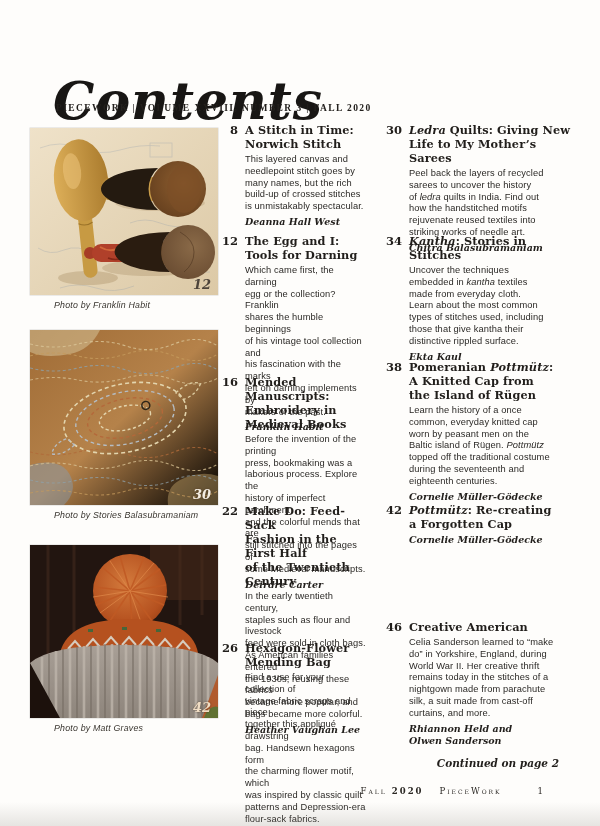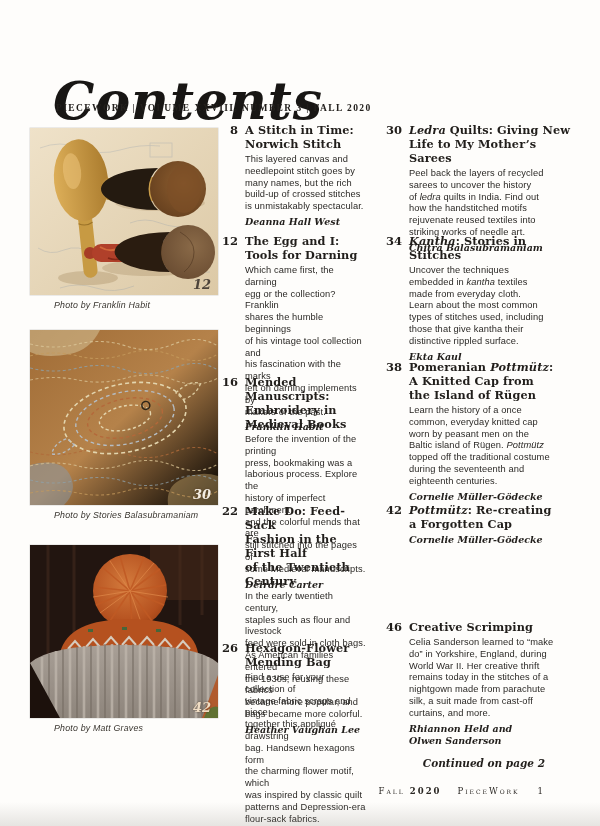--- a/index.html
+++ b/index.html
@@ -79,33 +79,33 @@
     margin-top:3px;
     font-family:"DejaVu Serif","Liberation Serif",serif;
     font-weight:700;font-style:italic;font-size:9.5px;line-height:12px;
     color:#211e1b;white-space:pre-line;
   }
   .it{font-style:italic;}
   .e-title .it{font-style:italic;}
 
   
   .continued{
-    position:absolute;right:55px;top:757px;
+    position:absolute;right:41px;top:757px;
     font-family:"DejaVu Serif","Liberation Serif",serif;
     font-weight:700;font-style:italic;font-size:10.5px;color:#211e1b;
   }
   .footer{
     position:absolute;right:55px;top:786px;
     font-family:"DejaVu Serif","Liberation Serif",serif;
     font-size:8.5px;color:#2a2723;letter-spacing:2px;
     font-variant:small-caps;white-space:nowrap;
   }
   .footer .f-season{margin-right:5px;}
   .footer .f-year{margin-right:16px;font-weight:bold;}
-  .footer .f-mag{margin-right:18px;}
+  .footer .f-mag{margin-right:36px;}
   .edge-shadow{
     position:absolute;left:0;right:0;bottom:0;height:24px;
     background:linear-gradient(to bottom,rgba(120,115,105,0) 0%,rgba(120,115,105,.18) 100%);
     pointer-events:none;
   }
 </style>
 </head>
 <body>
 
 <div class="page">
@@ -398,21 +398,21 @@
     <div class="e-num">42</div>
     <div class="e-body">
       <div class="e-title"><span class="it">Pottmütz</span><span>: Re-creating
 a Forgotten Cap</span></div>
       <div class="e-author">Cornelie Müller-Gödecke</div>
     </div>
   </div>
       <div class="entry">
     <div class="e-num">46</div>
     <div class="e-body">
-      <div class="e-title"><span>Creative Scrimping</span></div>
+      <div class="e-title"><span>Creative American</span></div>
       <div class="e-desc"><span>Celia Sanderson learned to “make
 do” in Yorkshire, England, during
 World War II. Her creative thrift
 remains today in the stitches of a
 nightgown made from parachute
 silk, a suit made from cast-off
 curtains, and more.</span></div>
       <div class="e-author">Rhiannon Held and
 Olwen Sanderson</div>
     </div>

